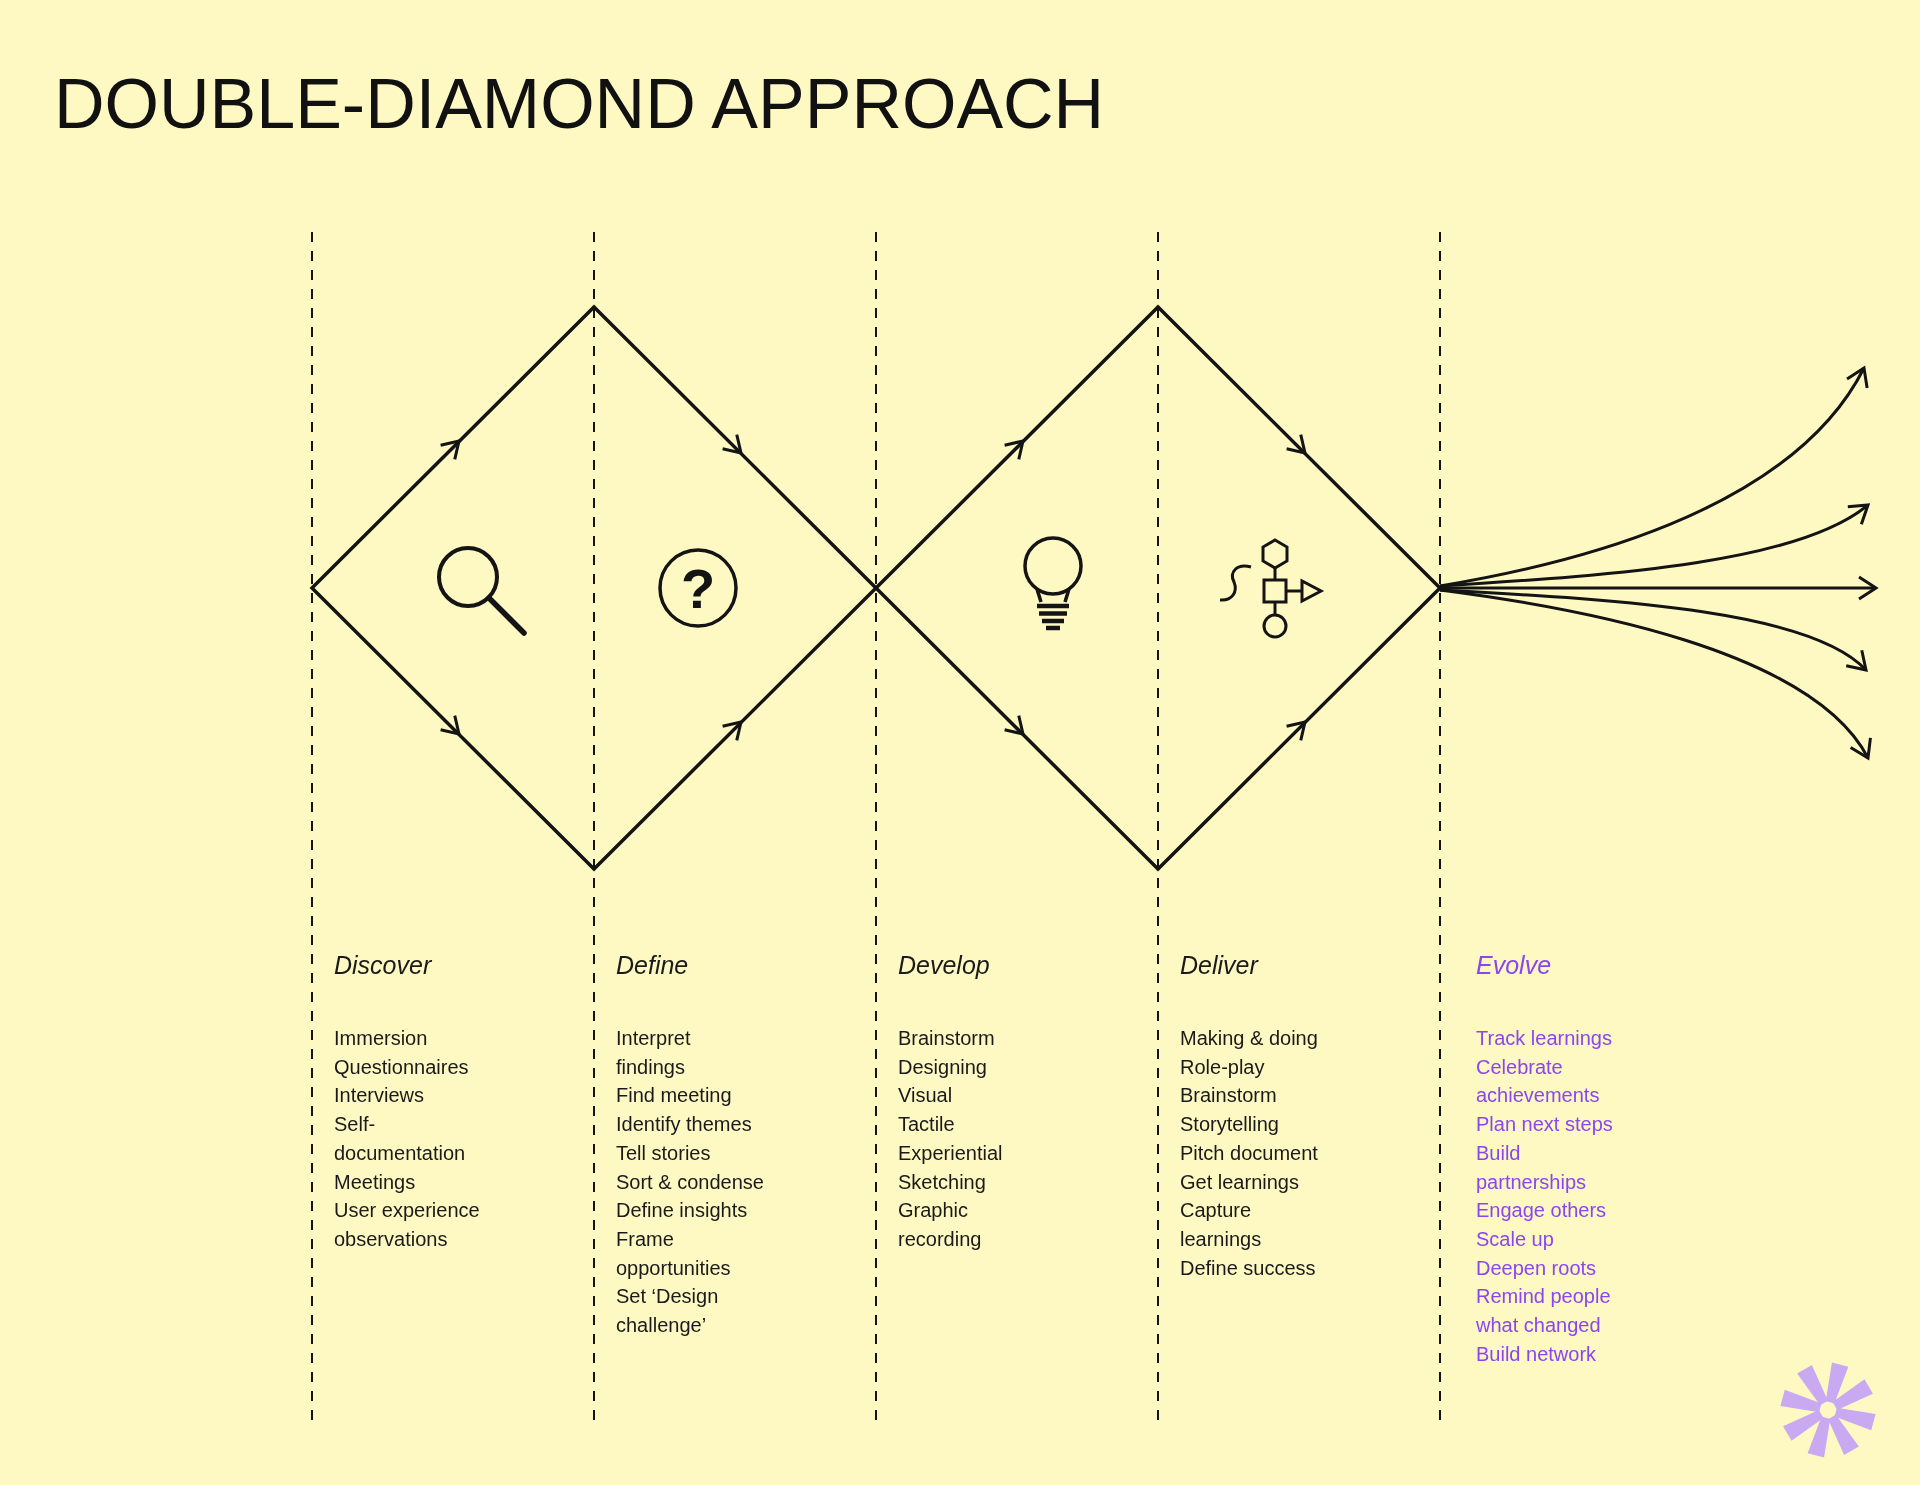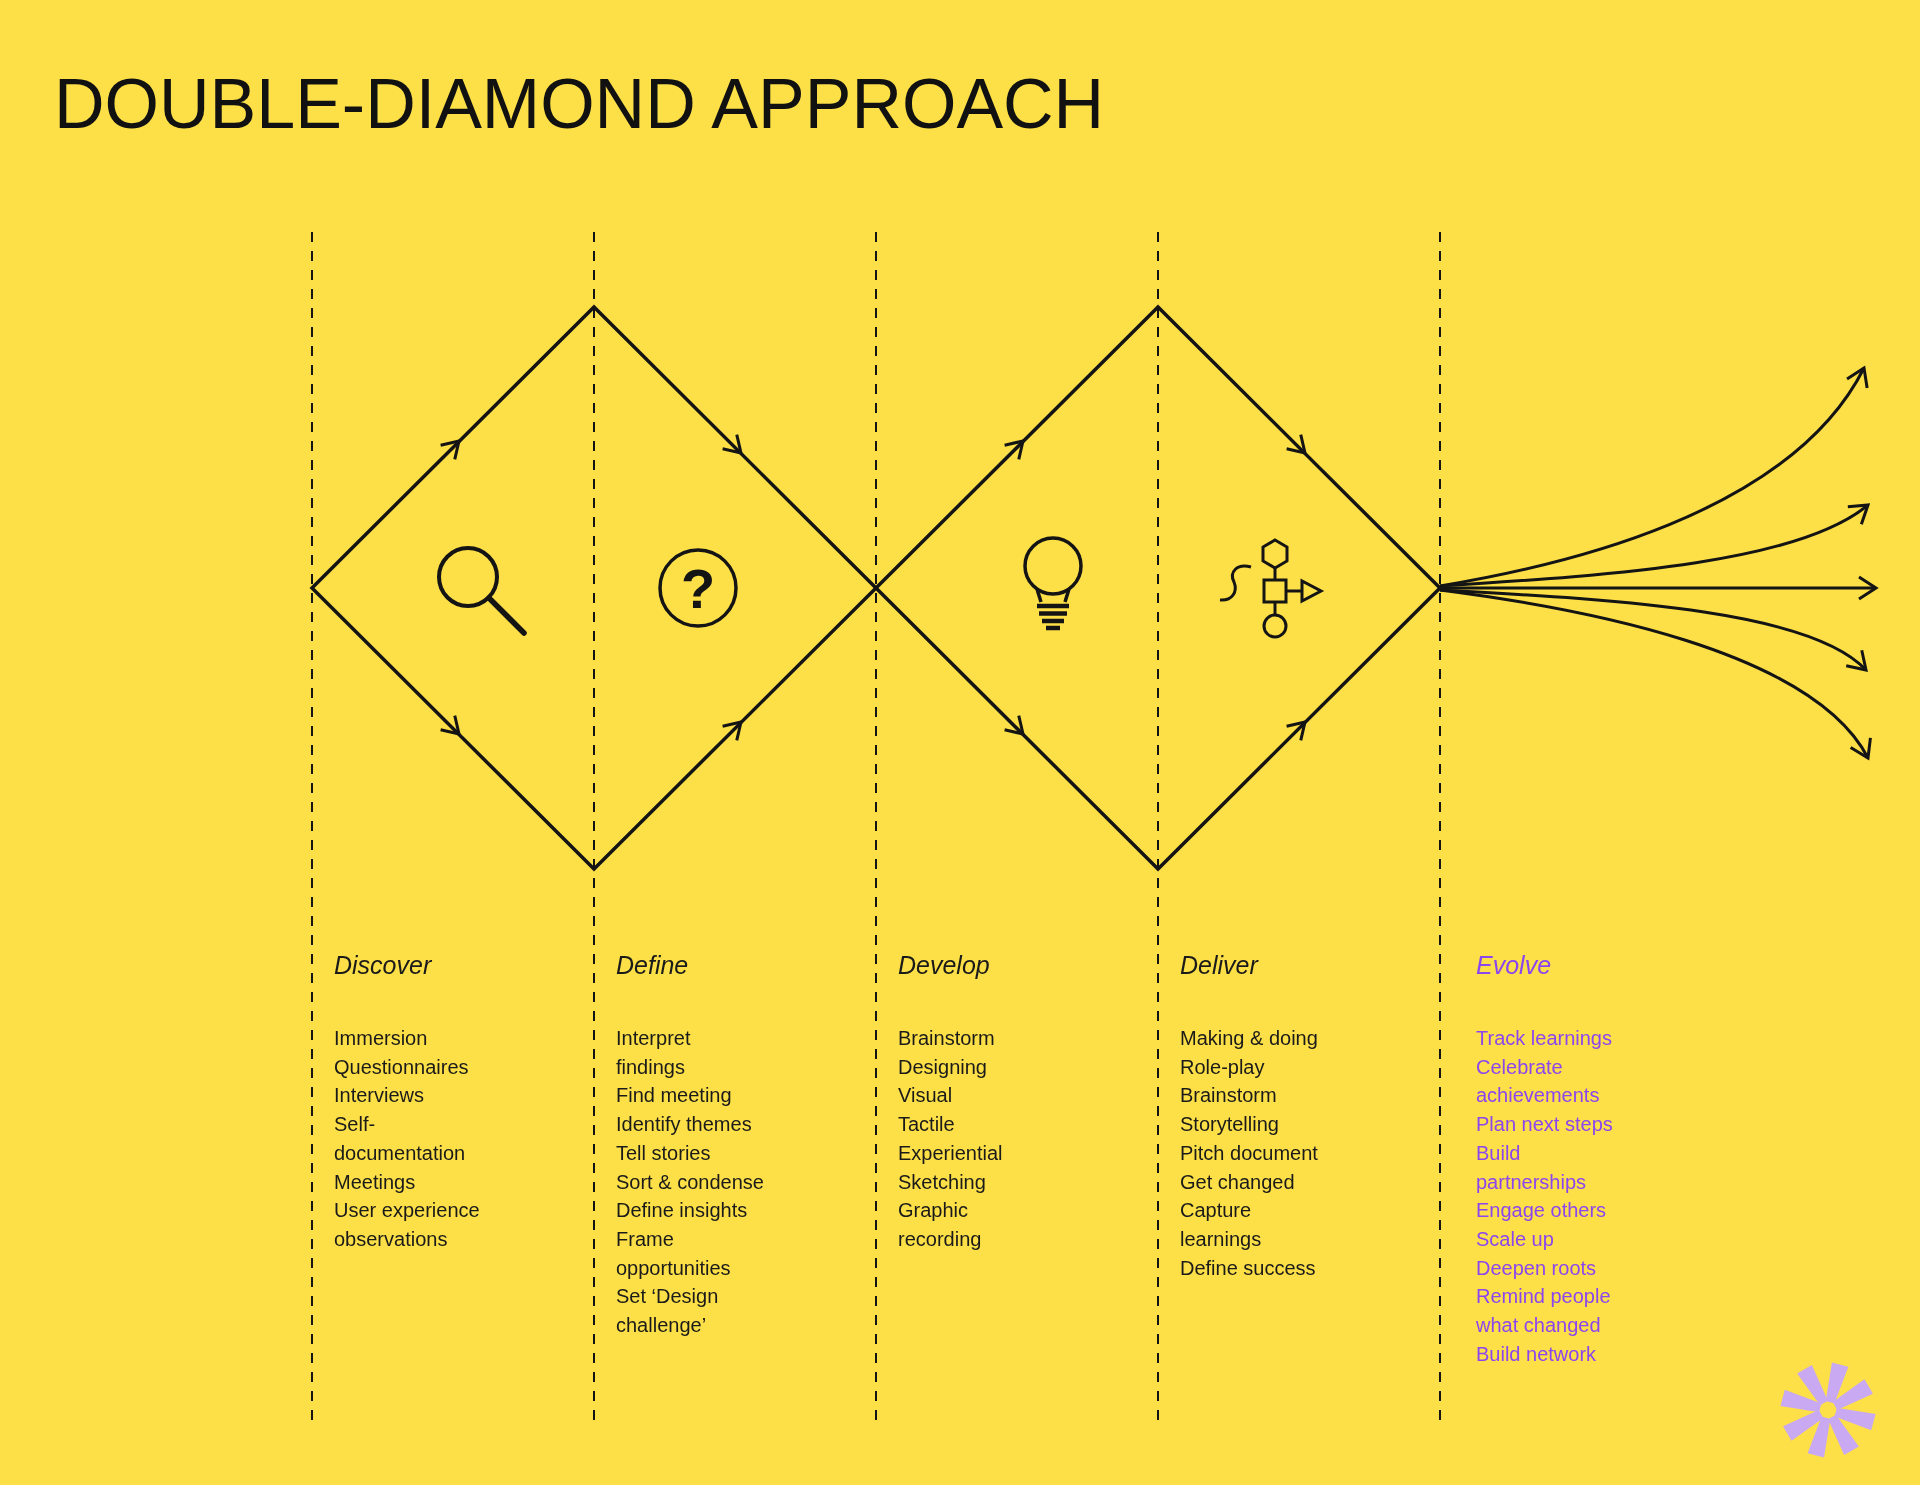--- a/index.html
+++ b/index.html
@@ -1,17 +1,17 @@
 <!DOCTYPE html>
 <html><head>
 <meta charset="utf-8">
 <style>
   html,body{margin:0;padding:0;background:#ffffff;}
   .stage{
-    position:relative;width:1920px;height:1485px;background:#fde047;
+    position:relative;width:1920px;height:1485px;background:#fef9c3;
     font-family:"Liberation Sans", sans-serif;color:#1a1a1a;overflow:hidden;
   }
   .title{
     position:absolute;left:54px;top:64px;margin:0;
     font-size:70px;font-weight:400;letter-spacing:0px;color:#111111;white-space:nowrap;
   }
   .diagram-svg{position:absolute;left:0;top:0;}
   .phase-col{position:absolute;width:262px;}
   .phase-label{font-size:25px;line-height:30px;margin-bottom:44px;font-style:italic;}
   .phase-items{font-size:20px;line-height:28.7px;}
@@ -170,21 +170,21 @@
       </div>
   </div>
   <div class="phase-col" style="left:1180px;top:950px;">
     <div class="phase-label">Deliver</div>
     <div class="phase-items">
         <div class="item">Making &amp; doing</div>
         <div class="item">Role-play</div>
         <div class="item">Brainstorm</div>
         <div class="item">Storytelling</div>
         <div class="item">Pitch document</div>
-        <div class="item">Get changed</div>
+        <div class="item">Get learnings</div>
         <div class="item">Capture
 learnings</div>
         <div class="item">Define success</div>
       </div>
   </div>
   <div class="phase-col accent" style="left:1464px;top:950px;margin-left:12px;">
     <div class="phase-label">Evolve</div>
     <div class="phase-items">
         <div class="item">Track learnings</div>
         <div class="item">Celebrate

